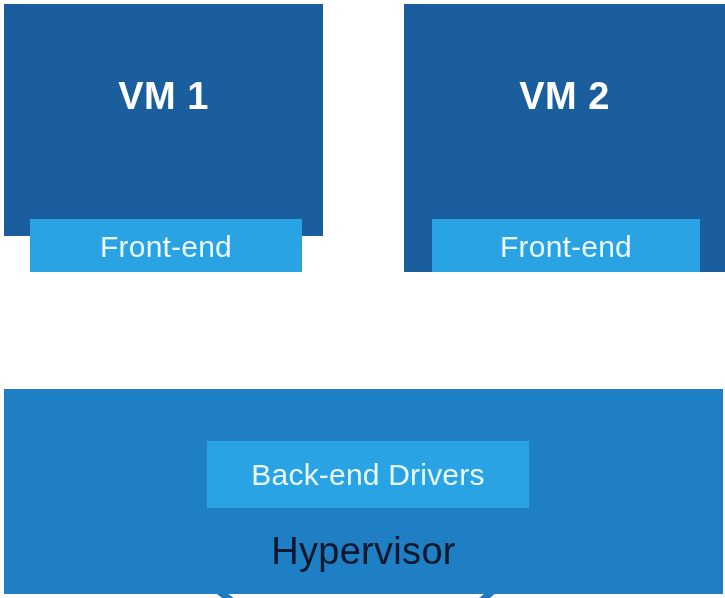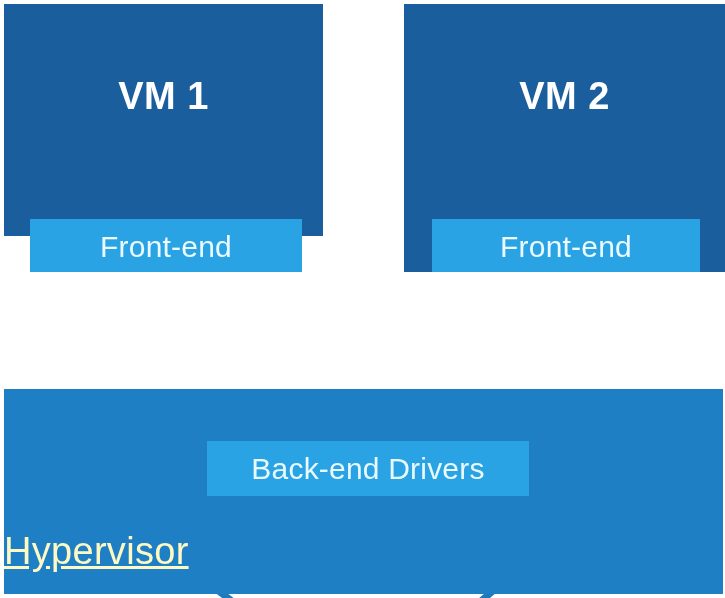--- a/index.html
+++ b/index.html
@@ -96,41 +96,40 @@
   
   #hyp-box {
     position: absolute;
     left: 4px;
     top: 389px;
     width: 719px;
     height: 205px;
     background: #1e7fc4;
     box-sizing: border-box;
   }
-  #be-box  { left: 203px; top: 4px;  width: 322px; height: 55px; }
+  #be-box  { left: 203px; top: 4px;  width: 322px; height: 67px; }
   #vd-box  { left: 203px; top: 62px; width: 322px; height: 52px; }
   .hyp-inner-label {
     color: #e8f9ff;
     font-size: 30px;
     font-weight: 300;
     letter-spacing: 0.2px;
     line-height: 1;
     text-align: center;
   }
   #hyp-title {
     position: absolute;
     left: 0;
     right: 0;
     top: 141px;
-    text-align: left;
-    color: #fef9c3;
+    text-align: center;
+    color: #0f172a;
     font-size: 38px;
     font-weight: 400;
     letter-spacing: 0.3px;
-    text-decoration: underline;
   }
 </style>
 </head>
 <body>
 
 <div id="canvas">
 
   <div id="vm1-box" class="vm-box">
     <div class="vm-title">VM 1</div>
     <div id="fe1-box" class="inner-box">

